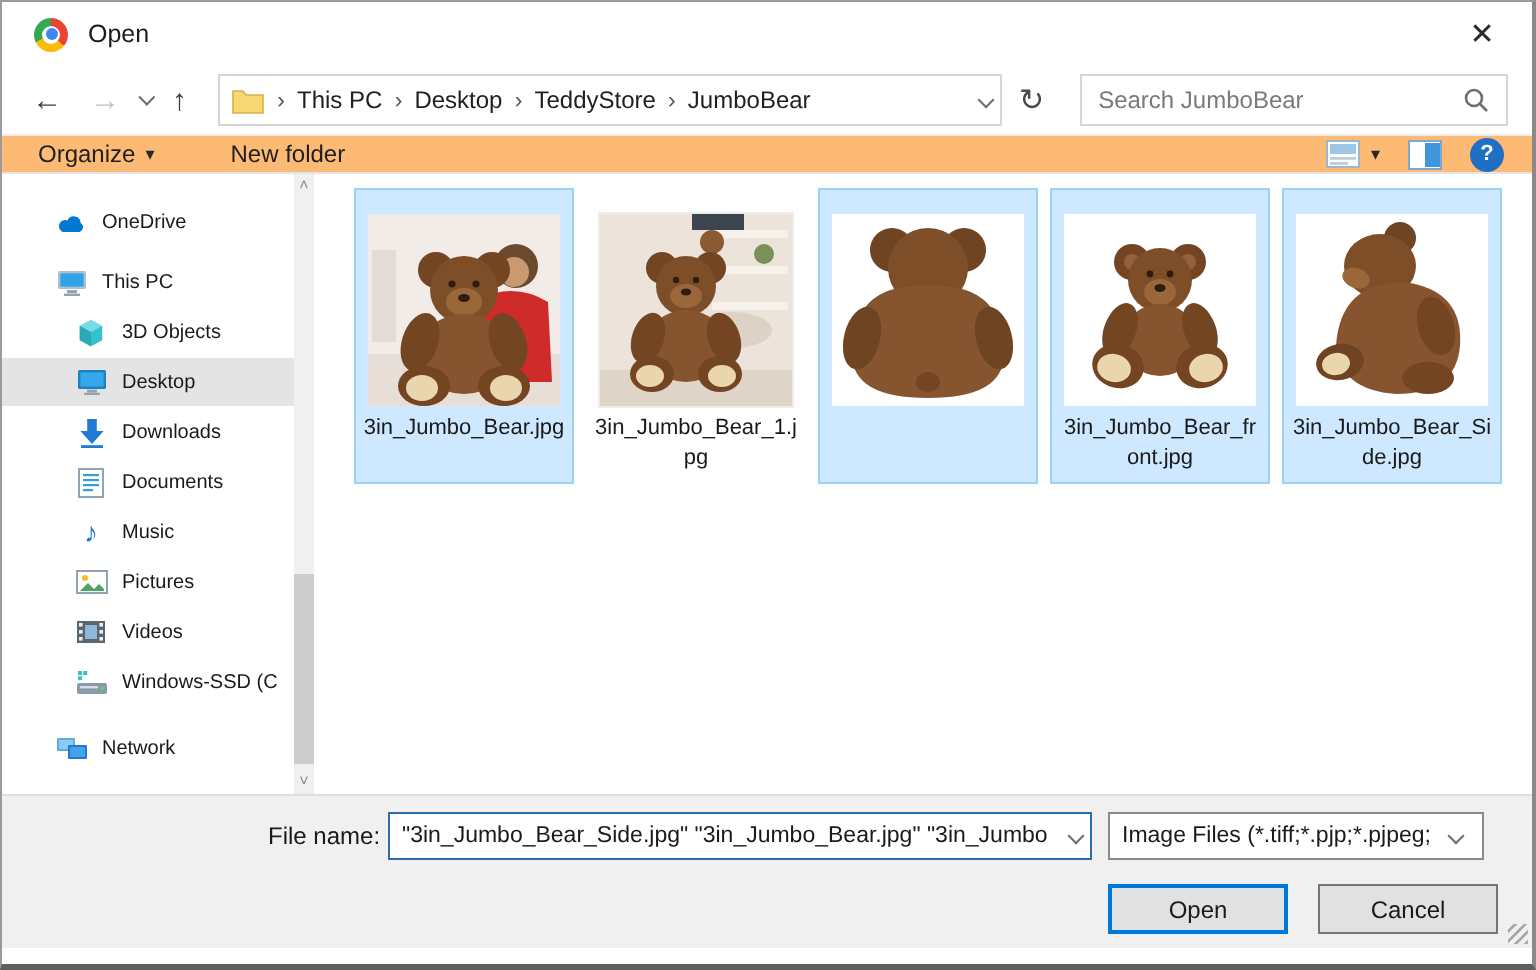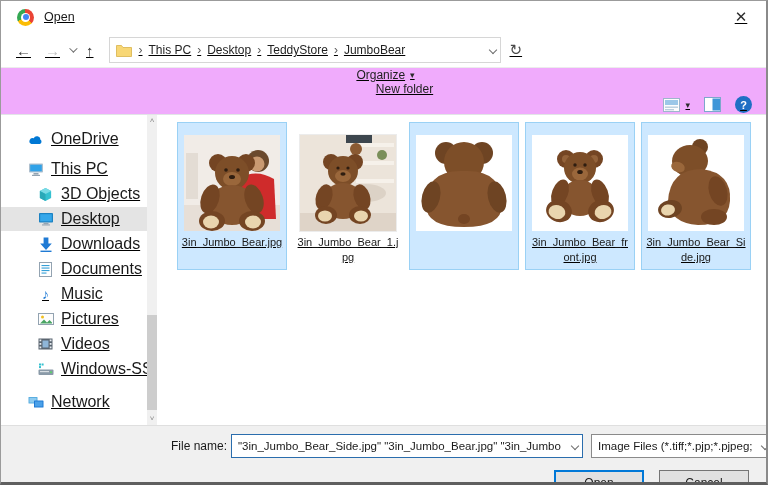--- a/index.html
+++ b/index.html
@@ -1,18 +1,18 @@
 <!DOCTYPE html>
 <html><head>
 <meta charset="utf-8">
 <style>
   * { margin:0; padding:0; box-sizing:border-box; }
   html,body { width:768px; height:485px; font-family:"Liberation Sans","DejaVu Sans",sans-serif; background:#fff; }
   .dialog { position:relative; width:768px; height:485px; background:#fff;
-            border:1px solid #9b9b9b; border-right:2px solid #8a8a8a; border-bottom:3px solid #5f5f5f; overflow:hidden;text-decoration:underline; }
+            border:1px solid #9b9b9b; border-right:2px solid #8a8a8a; border-bottom:3px solid #5f5f5f; overflow:hidden; }
 
   
   .titlebar { height:32px; display:flex; align-items:center; padding:0 10px 0 16px; background:#fff; }
   .chrome-logo { width:17px; height:17px; border-radius:50%; position:relative; margin-right:10px;
      background:conic-gradient(from 0deg, #ea4335 0deg 130deg, #fbbc05 130deg 245deg, #34a853 245deg 360deg); }
   .chrome-logo::before { content:""; position:absolute; left:4px; top:4px; width:9px; height:9px; border-radius:50%;
      background:#fff; }
   .chrome-logo::after { content:""; position:absolute; left:5.5px; top:5.5px; width:6px; height:6px; border-radius:50%;
      background:#4285f4; }
   .title-text { font-size:12.5px; color:#1a1a1a; }
@@ -33,54 +33,54 @@
   .crumb-sep { font-size:12px; color:#5a5a5a; padding:0 3px; }
   .addr-caret { margin-left:auto; }
   .refresh-btn { font-size:15px; color:#4a4a4a; padding:0 9px; }
   .searchbox { display:flex; align-items:center; height:26px; border:1px solid #d6d6d6; background:#fff;
      margin-left:9px; flex:1; padding:0 8px; }
   .searchbox input { border:none; outline:none; flex:1; font-size:12px; color:#444;
      font-family:"Liberation Sans",sans-serif; background:transparent; }
   .searchbox input::placeholder { color:#7a7a7a; }
 
   
-  .toolbar { height:48px; background:#f0abfc; border-top:1px solid #ececec; border-bottom:1px solid #e2e4e7;
-     display:flex; align-items:center; padding:0 14px 0 18px;flex-direction:column; }
+  .toolbar { height:20px; background:#fdba74; border-top:1px solid #ececec; border-bottom:1px solid #e2e4e7;
+     display:flex; align-items:center; padding:0 14px 0 18px; }
   .tool-item { font-size:12px; color:#1f1f1f; display:flex; align-items:center; gap:5px; cursor:pointer; }
   .caret-glyph { font-size:9px; color:#2b2b2b; }
   .tb-newfolder { margin-left:38px; }
   .tb-right { margin-left:auto; display:flex; align-items:center; gap:14px; }
   .help-btn { width:17px; height:17px; border-radius:50%; background:#1f6fc4; color:#fff; font-size:11px; font-weight:bold;
      display:flex; align-items:center; justify-content:center; }
 
   
   .body { display:flex; height:310px; background:#fff; }
   .sidebar { width:146px; flex:none; padding-top:12px; overflow:hidden; }
   .side-item { display:flex; align-items:center; height:24px; padding-left:26px; margin-bottom:1px; cursor:pointer; }
   .side-item.lvl1 { padding-left:36px; }
   .side-item.selected { background:#e4e4e4; }
   .sicon { width:17px; height:16px; margin-right:7px; flex:none; display:flex; align-items:center; justify-content:center; }
-  .slabel { font-size:16px; color:#1a1a1a; white-space:nowrap; }
+  .slabel { font-size:10px; color:#1a1a1a; white-space:nowrap; }
   .music-glyph { color:#1f7ad4; font-size:14px; }
   .sb-scroll { width:10px; flex:none; background:#f0f0f0; position:relative; }
   .sb-arrow { position:absolute; left:1px; width:8px; height:8px; color:#8a8a8a; font-size:8px; line-height:8px; text-align:center; }
   .sb-thumb { position:absolute; left:0; width:10px; top:200px; height:95px; background:#cdcdcd; }
 
   .main { flex:1; padding:7px 0 0 20px; background:#fff; }
   .tiles { display:flex; gap:6px; }
   .tile { width:110px; padding:12px 3px 4px 3px; border:1px solid transparent; cursor:pointer; }
   .tile.selected { background:#cde8ff; border-color:#9ad1f5; }
   .thumb { width:96px; height:96px; margin:0 auto; background:#fff; overflow:hidden; }
   .tile:not(.selected) .thumb { outline:1px solid #ececec; }
   .fname { margin-top:4px; font-size:11px; line-height:15px; color:#1a1a1a; text-align:center;
      word-break:break-all; }
 
   
   .footer { height:77px; background:#f0f0f0; border-top:1px solid #dfdfdf; position:relative; }
-  .fn-row { position:absolute; top:8px; left:0; right:12px; height:14px;margin-left:37px; }
+  .fn-row { position:absolute; top:8px; left:0; right:12px; height:14px; }
   .fn-label { position:absolute; left:133px; top:5px; font-size:12px; color:#1a1a1a; }
   .fn-combo { position:absolute; left:193px; top:0; width:352px; height:24px; border:1px solid #2a6dad; background:#fff;
      display:flex; align-items:center; }
   .fn-combo input { flex:1; border:none; outline:none; font-size:11.5px; color:#1a1a1a; padding:0 2px 0 6px;
      font-family:"Liberation Sans",sans-serif; white-space:nowrap; overflow:hidden; background:transparent; }
   .ft-combo { position:absolute; left:553px; top:0; width:188px; height:24px; border:1px solid #8a8a8a; background:#fff;
      display:flex; align-items:center; padding:0 6px;justify-content:center; }
   .ft-value { flex:1; font-size:11.5px; color:#1a1a1a; white-space:nowrap; overflow:hidden; }
   .combo-chev { flex:none; margin:0 4px; }
   .btn-row { position:absolute; top:44px; left:0; right:0; height:26px; }
@@ -119,20 +119,27 @@
       <span class="crumb-sep">›</span>
       <span class="crumb">Desktop</span>
       <span class="crumb-sep">›</span>
       <span class="crumb">TeddyStore</span>
       <span class="crumb-sep">›</span>
       <span class="crumb">JumboBear</span>
       <span class="chev addr-caret"></span>
     </div>
     <span class="refresh-btn">↻</span>
 
+    <div class="searchbox">
+      <input type="text" placeholder="Search JumboBear" style="">
+      <svg width="14" height="14" viewBox="0 0 14 14">
+        <circle cx="6" cy="6" r="4" fill="none" stroke="#6f6f6f" stroke-width="1.3"></circle>
+        <line x1="9" y1="9" x2="12.5" y2="12.5" stroke="#6f6f6f" stroke-width="1.3"></line>
+      </svg>
+    </div>
   </div>
 
   <div class="toolbar">
     <div class="tool-item">
       <span>Organize</span>
       <span class="caret-glyph">▾</span>
     </div>
     <div class="tool-item tb-newfolder">
       <span>New folder</span>
     </div>

